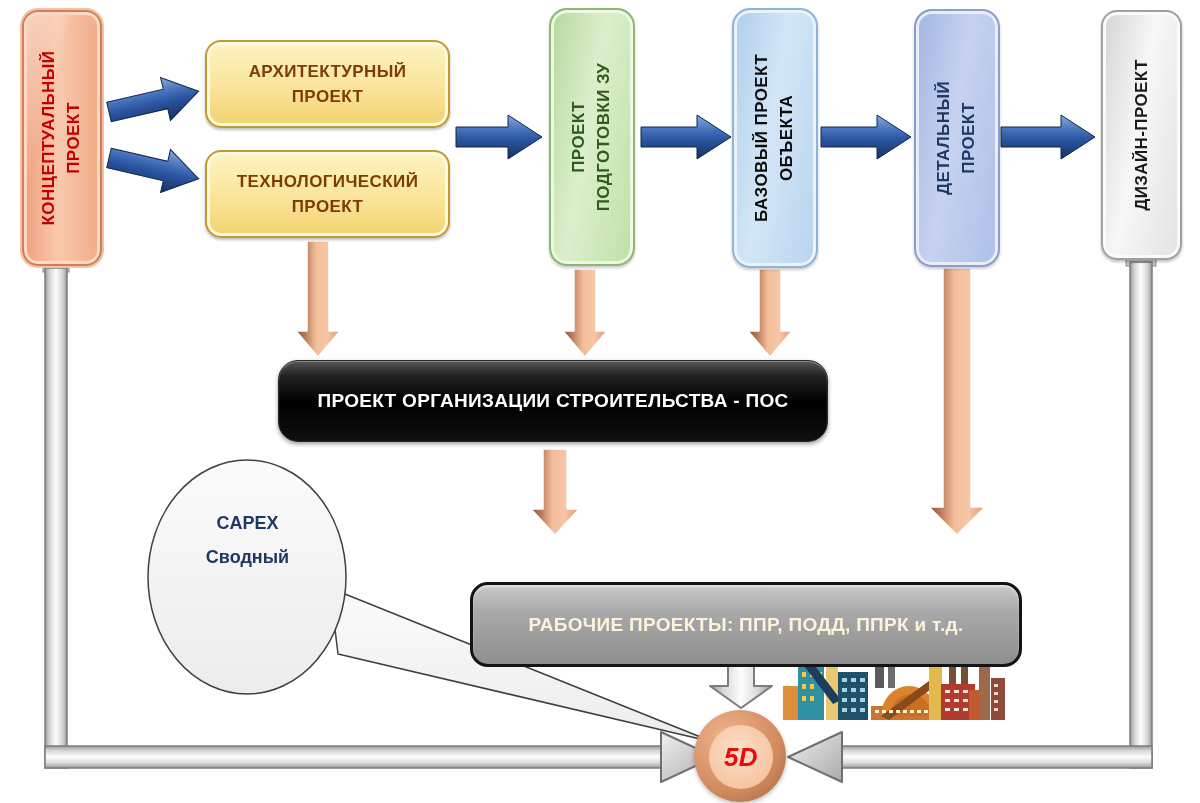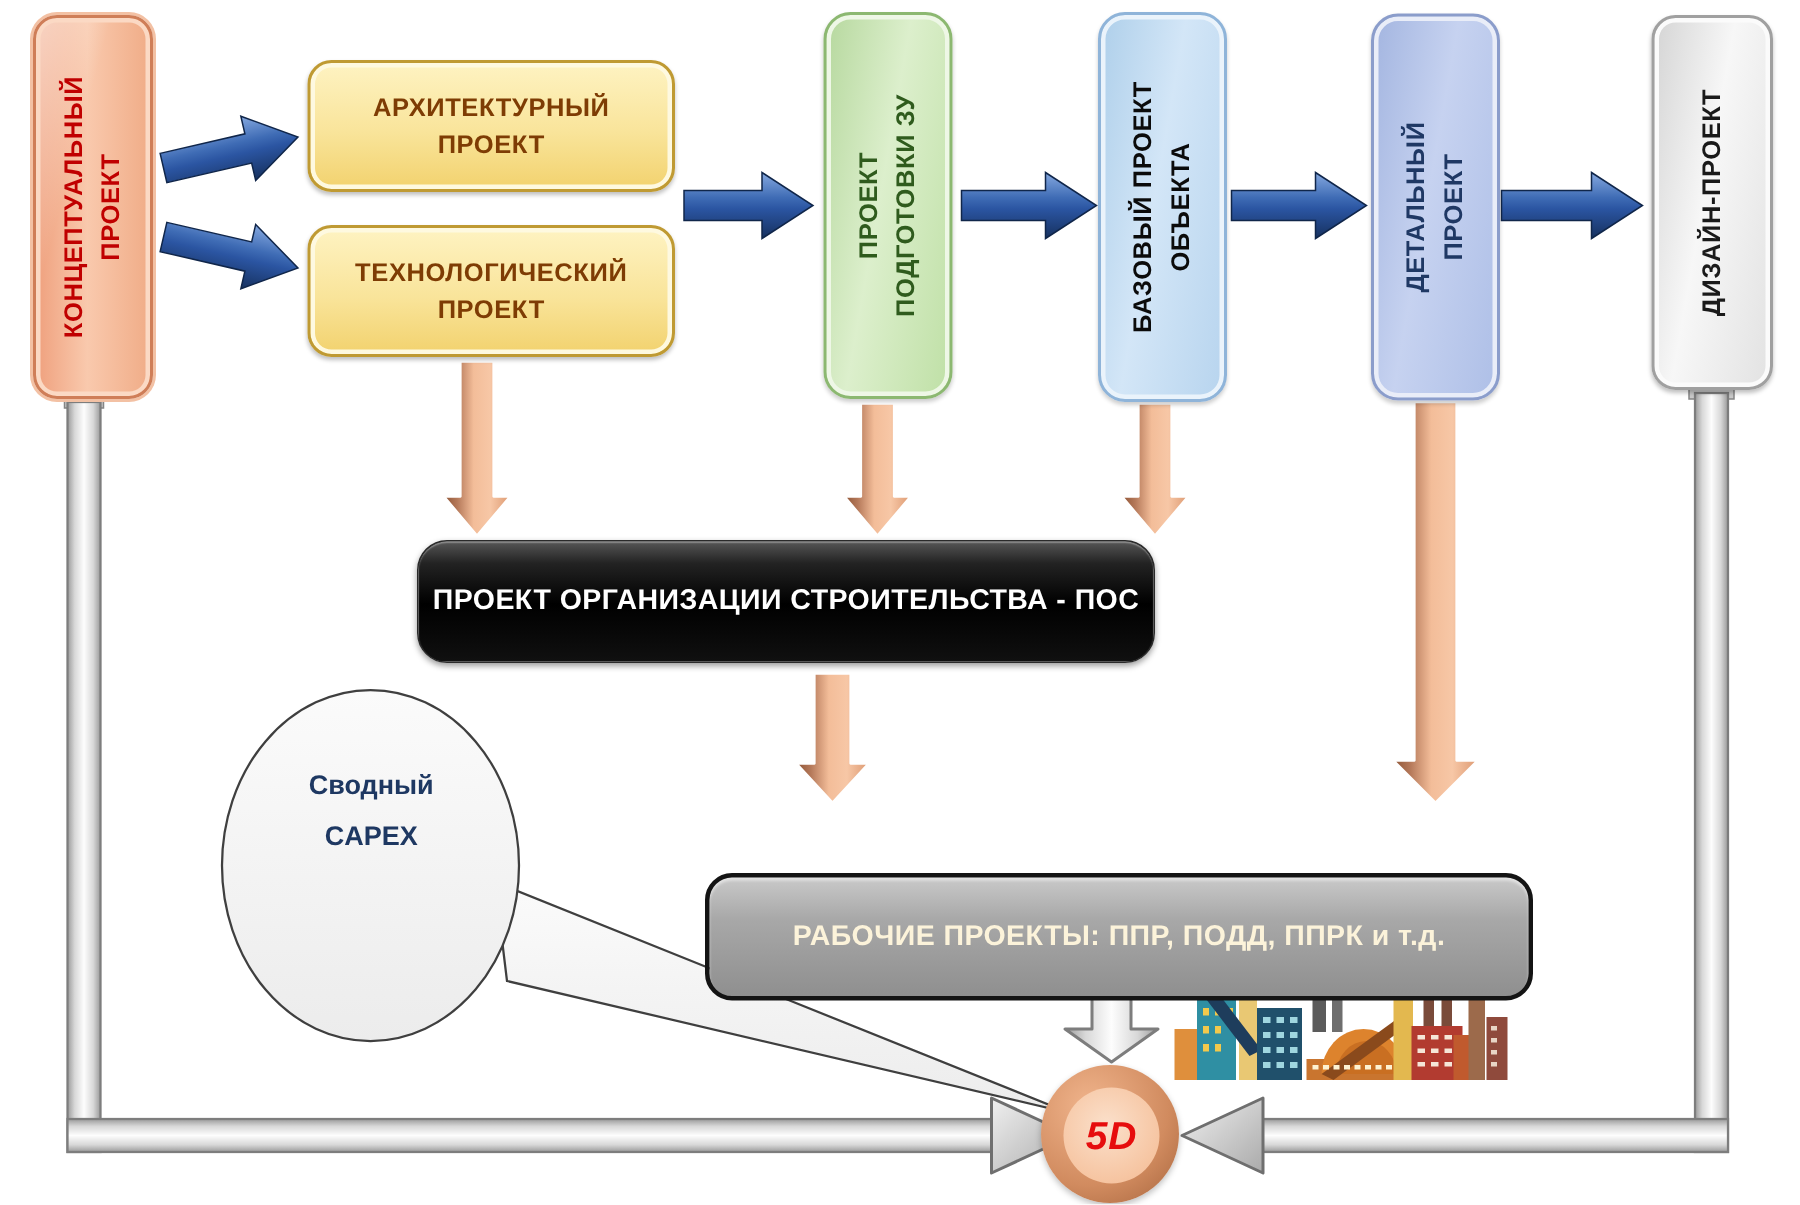--- a/index.html
+++ b/index.html
@@ -38,21 +38,21 @@
   .detailed{left:914px;top:9px;width:86px;height:258px;border-radius:18px;border:2px solid #8b9dcb;
     background:linear-gradient(100deg,#a3b5e0,#c6d2f0 45%,#aebfe7);
     box-shadow:inset 0 0 0 3px #e9edf8, 0 2px 3px rgba(0,0,0,.2);}
   .detailed .vtext{color:#1f3864;font-size:17px;}
 
   .design{left:1101px;top:10px;width:81px;height:250px;border-radius:16px;border:2px solid #a0a0a0;
     background:linear-gradient(100deg,#d4d4d4,#f7f7f7 45%,#e2e2e2);
     box-shadow:inset 0 0 0 3px #fbfbfb, 0 2px 3px rgba(0,0,0,.25);}
   .design .vtext{color:#1a1a1a;font-size:17px;}
 
-  .posbox{left:278px;top:360px;width:492px;height:82px;border-radius:20px;border:1px solid #2a2a2a;
+  .posbox{left:278px;top:360px;width:550px;height:82px;border-radius:20px;border:1px solid #2a2a2a;
     background:linear-gradient(180deg,#565656 0%,#232323 18%,#000 52%,#101010 100%);
     box-shadow:inset 0 1px 1px rgba(255,255,255,.35), 0 2px 4px rgba(0,0,0,.4);
     color:#ffffff;font-size:19px;letter-spacing:.3px;}
   .workbox{left:470px;top:538px;width:552px;height:85px;border-radius:18px;border:3px solid #141414;
     background:linear-gradient(180deg,#c9c9c9 0%,#a8a8a8 35%,#8f8f8f 100%);
     box-shadow:inset 0 2px 2px rgba(255,255,255,.5);
     color:#fcf3da;font-size:19px;letter-spacing:.3px;margin-top:44px;}
 
   .callout-text{position:absolute;left:150px;top:506px;width:195px;text-align:center;
     color:#1e3862;font-weight:bold;font-size:18px;line-height:34px;}
@@ -302,21 +302,21 @@
 
   <div class="box posbox">
     <span>ПРОЕКТ ОРГАНИЗАЦИИ СТРОИТЕЛЬСТВА - ПОС</span>
   </div>
 
   <div class="box workbox">
     <span>РАБОЧИЕ ПРОЕКТЫ: ППР, ПОДД, ППРК и т.д.</span>
   </div>
 
   <div class="callout-text">
+    <div>CAPEX</div>
     <div>Сводный</div>
-    <div>CAPEX</div>
   </div>
 
   <div class="hub">
     <div class="hub-inner">5D</div>
   </div>
 
 </div>
 
 </body></html>

